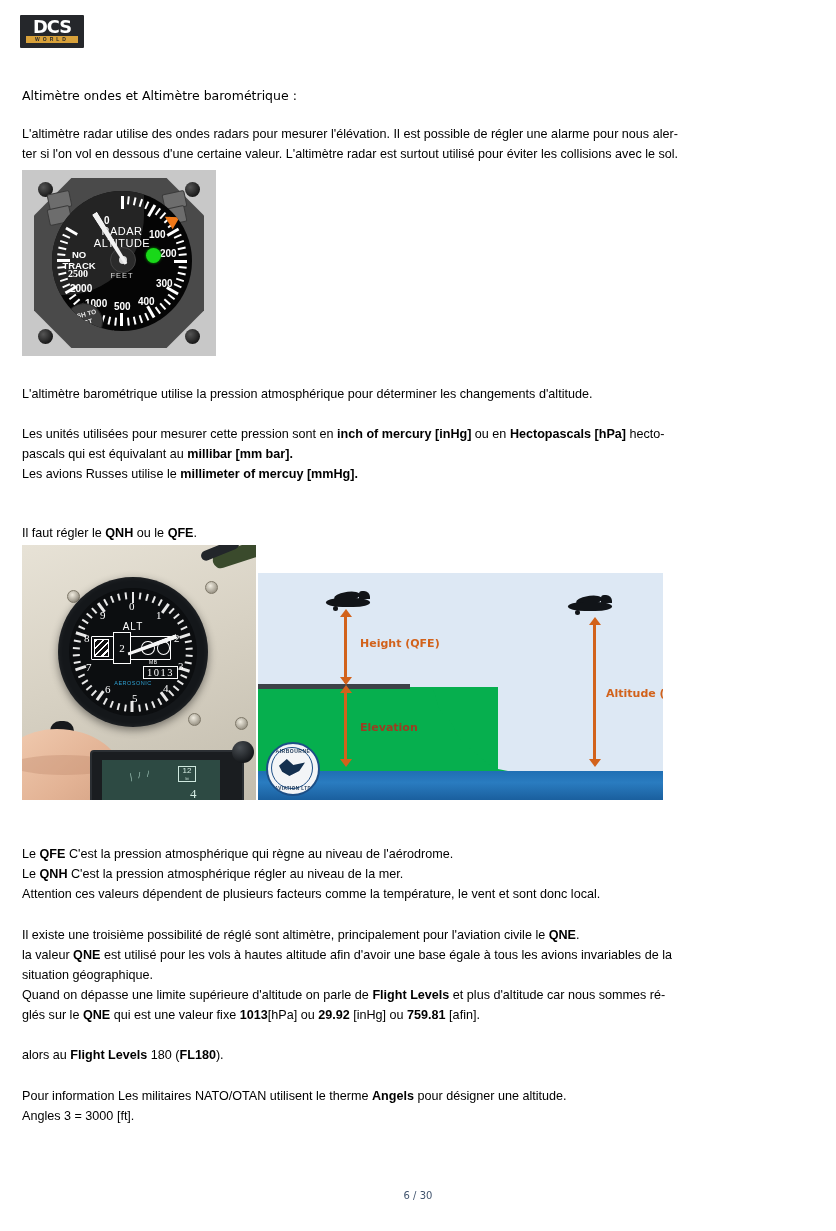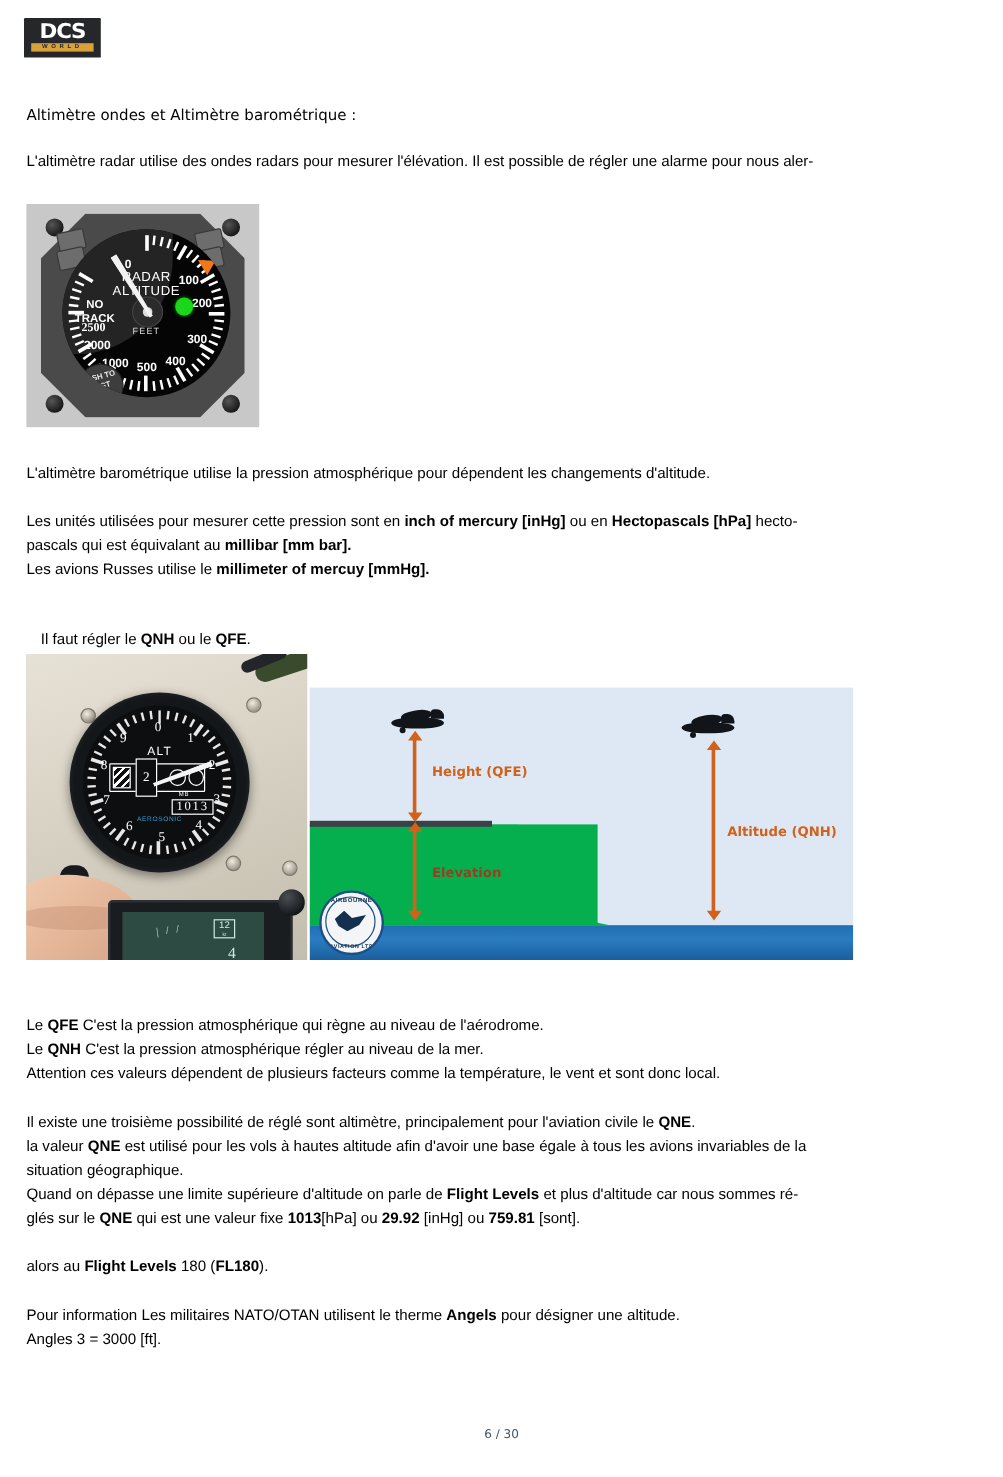--- a/index.html
+++ b/index.html
@@ -69,21 +69,21 @@
   .para {
     position: absolute;
     left: 22px;
     font-family: "Liberation Sans", sans-serif;
     font-size: 12.6px;
     line-height: 20px;
     color: #000;
     text-align: justify;
   }
   .para b { font-weight: bold; }
-  .nowrapline { white-space: nowrap; margin-left: 12px; }
+  .nowrapline { white-space: nowrap; }
 
   
   .radar-gauge {
     position: absolute;
     left: 22px;
     top: 170px;
     width: 194px;
     height: 186px;
     background: #c8c8c8;
   }
@@ -484,21 +484,20 @@
 
   
   .qdiagram {
     position: absolute;
     left: 258px;
     top: 573px;
     width: 405px;
     height: 227px;
     background: #dde8f4;
     overflow: hidden;
-    padding-left: 48px;
   }
   .q-sea {
     position: absolute;
     left: 0; right: 0; bottom: 0;
     height: 29px;
     background: linear-gradient(180deg, #1f6fb4 0%, #2a7cc0 40%, #1a5f9e 100%);
   }
   .q-land {
     position: absolute;
     left: 0;
@@ -634,20 +633,21 @@
 
 <div class="logo-box">
   <div class="logo-dcs">DCS</div>
   <div class="logo-world">WORLD</div>
 </div>
 
 <div class="doc-title">Altimètre ondes et Altimètre barométrique :</div>
 
 <div class="para" style="left:22px; top:124px; width:794px;">
   <span>L'altimètre radar utilise des ondes radars pour mesurer l'élévation. Il est possible de régler une alarme pour nous aler-</span><br>
+  <span>ter si l'on vol en dessous d'une certaine valeur. L'altimètre radar est surtout utilisé pour éviter les collisions avec le sol.</span>
 </div>
 
 <div class="radar-gauge">
   <div class="rg-bezel"></div>
   <div class="rg-screw s1"></div>
   <div class="rg-screw s2"></div>
   <div class="rg-screw s3"></div>
   <div class="rg-screw s4"></div>
   <div class="rg-tab t1"></div>
   <div class="rg-tab t2"></div>
@@ -732,21 +732,21 @@
     <div class="rg-bug"></div>
     <div class="rg-greenlight"></div>
     <div class="rg-pushtest">PUSH TO TEST</div>
     <div class="rg-offset">
       <span>OFF</span><br>
       
     </div>
   </div>
 </div>
 
-<div class="para" style="left:22px; top:384px; width:794px;">L'altimètre barométrique utilise la pression atmosphérique pour dépendent les changements d'altitude.</div>
+<div class="para" style="left:22px; top:384px; width:794px;">L'altimètre barométrique utilise la pression atmosphérique pour déterminer les changements d'altitude.</div>
 
 <div class="para" style="left:22px; top:424px; width:794px;">
   <span>Les unités utilisées pour mesurer cette pression sont en </span><b>inch of mercury [inHg]</b><span> ou en </span><b>Hectopascals [hPa]</b><span> hecto-</span><br>
   <span>pascals qui est équivalant au </span><b>millibar [mm bar].</b><br>
   <span>Les avions Russes utilise le </span><b>millimeter of mercuy [mmHg].</b><br>
 </div>
 
 <div class="para nowrapline" style="left:22px; top:523px;">
   <span>Il faut régler le </span><b>QNH</b><span> ou le </span><b>QFE</b><span>.</span>
 </div>
@@ -915,21 +915,21 @@
 </div>
 
 <div class="para" style="left:22px; top:925px; width:794px;">
   <span>Il existe une troisième possibilité de réglé sont altimètre, principalement pour l'aviation civile le </span><b>QNE</b><span>.</span><br>
   <span>la valeur </span><b>QNE</b><span> est utilisé pour les vols à hautes altitude afin d'avoir une base égale à tous les avions invariables de la</span><br>
   <span>situation géographique.</span>
 </div>
 
 <div class="para" style="left:22px; top:985px; width:794px;">
   <span>Quand on dépasse une limite supérieure d'altitude on parle de </span><b>Flight Levels</b><span> et plus d'altitude car nous sommes ré-</span><br>
-  <span>glés sur le </span><b>QNE</b><span> qui est une valeur fixe </span><b>1013</b><span>[hPa] ou </span><b>29.92</b><span> [inHg] ou </span><b>759.81</b><span> [sont].</span><br>
+  <span>glés sur le </span><b>QNE</b><span> qui est une valeur fixe </span><b>1013</b><span>[hPa] ou </span><b>29.92</b><span> [inHg] ou </span><b>759.81</b><span> [afin].</span><br>
   <br>
   <span>alors au </span><b>Flight Levels</b><span> 180 (</span><b>FL180</b><span>).</span>
 </div>
 
 <div class="para" style="left:22px; top:1086px; width:794px;">
   <span>Pour information Les militaires NATO/OTAN utilisent le therme </span><b>Angels</b><span> pour désigner une altitude.</span><br>
   <span>Angles 3 = 3000 [ft].</span>
 </div>
 
 <div class="footer">6 / 30</div>

